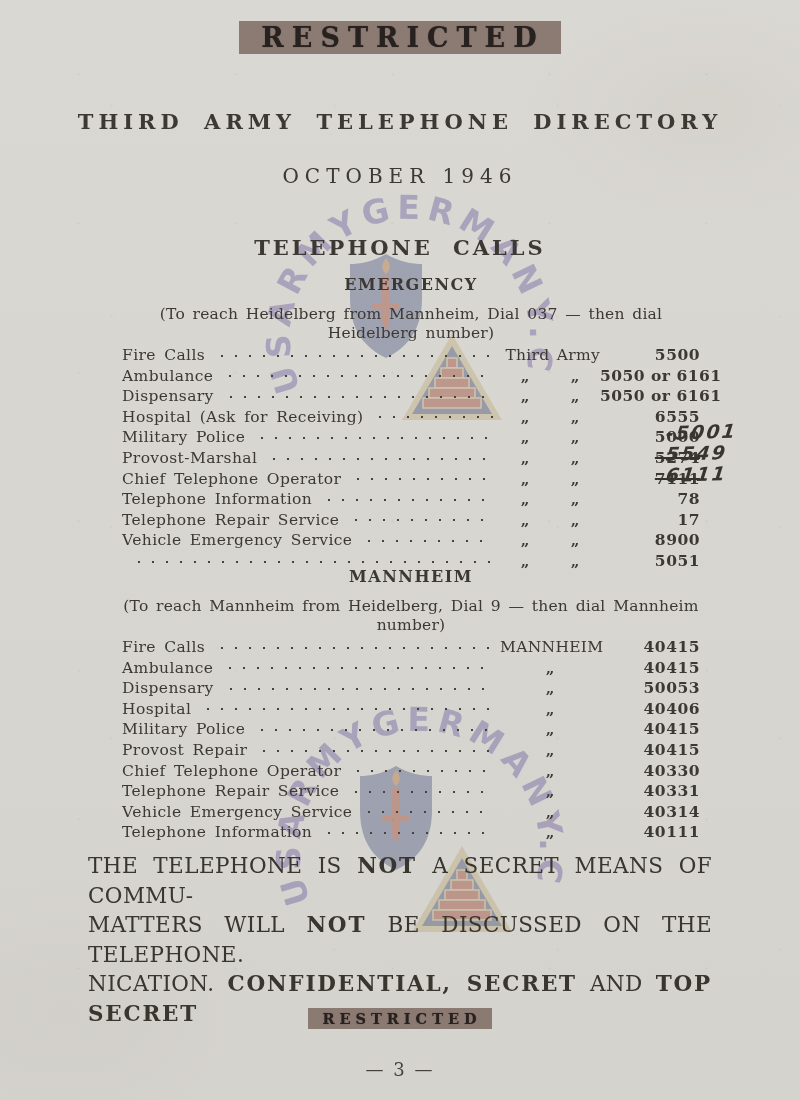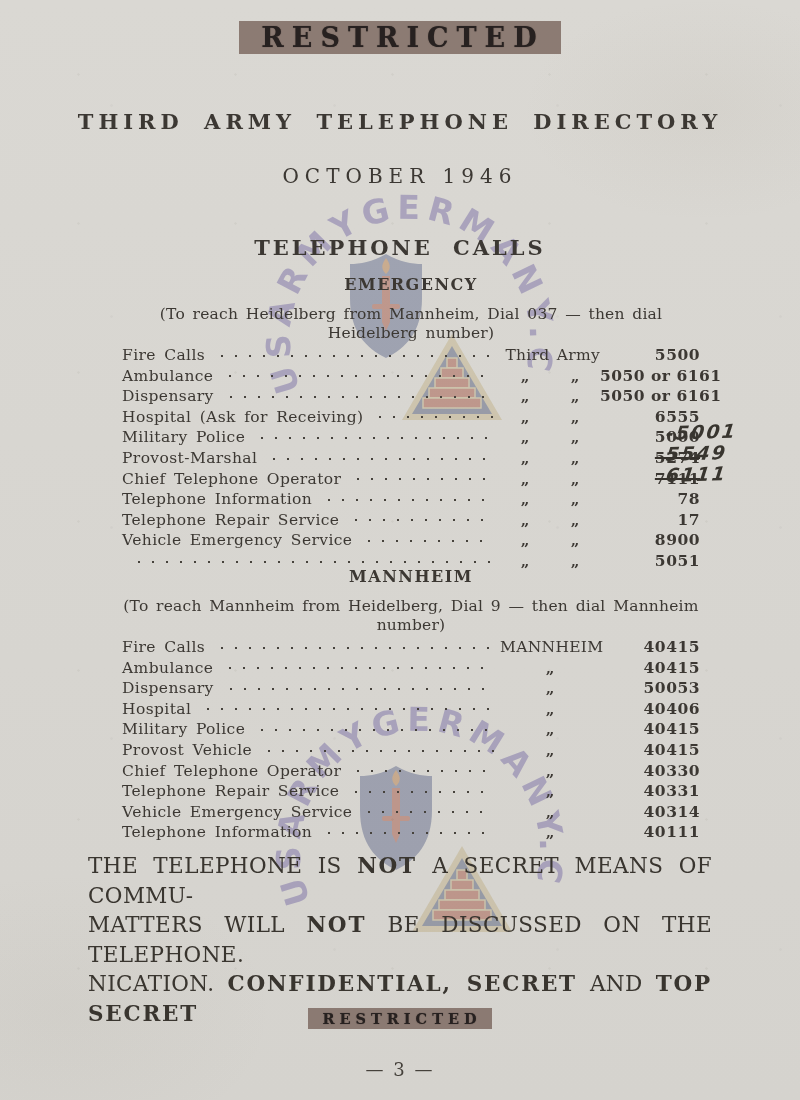--- a/index.html
+++ b/index.html
@@ -279,21 +279,21 @@
         </div>
         <div class="dir-row">
           <span class="row-label">Military Police</span>
           <span class="leader"></span>
           <span class="exch">
             <span class="ditto">„</span>
           </span>
           <span class="num"><span>40415</span></span>
         </div>
         <div class="dir-row">
-          <span class="row-label">Provost Vehicle</span>
+          <span class="row-label">Provost Repair</span>
           <span class="leader"></span>
           <span class="exch">
             <span class="ditto">„</span>
           </span>
           <span class="num"><span>40415</span></span>
         </div>
         <div class="dir-row">
           <span class="row-label">Chief Telephone Operator</span>
           <span class="leader"></span>
           <span class="exch">

